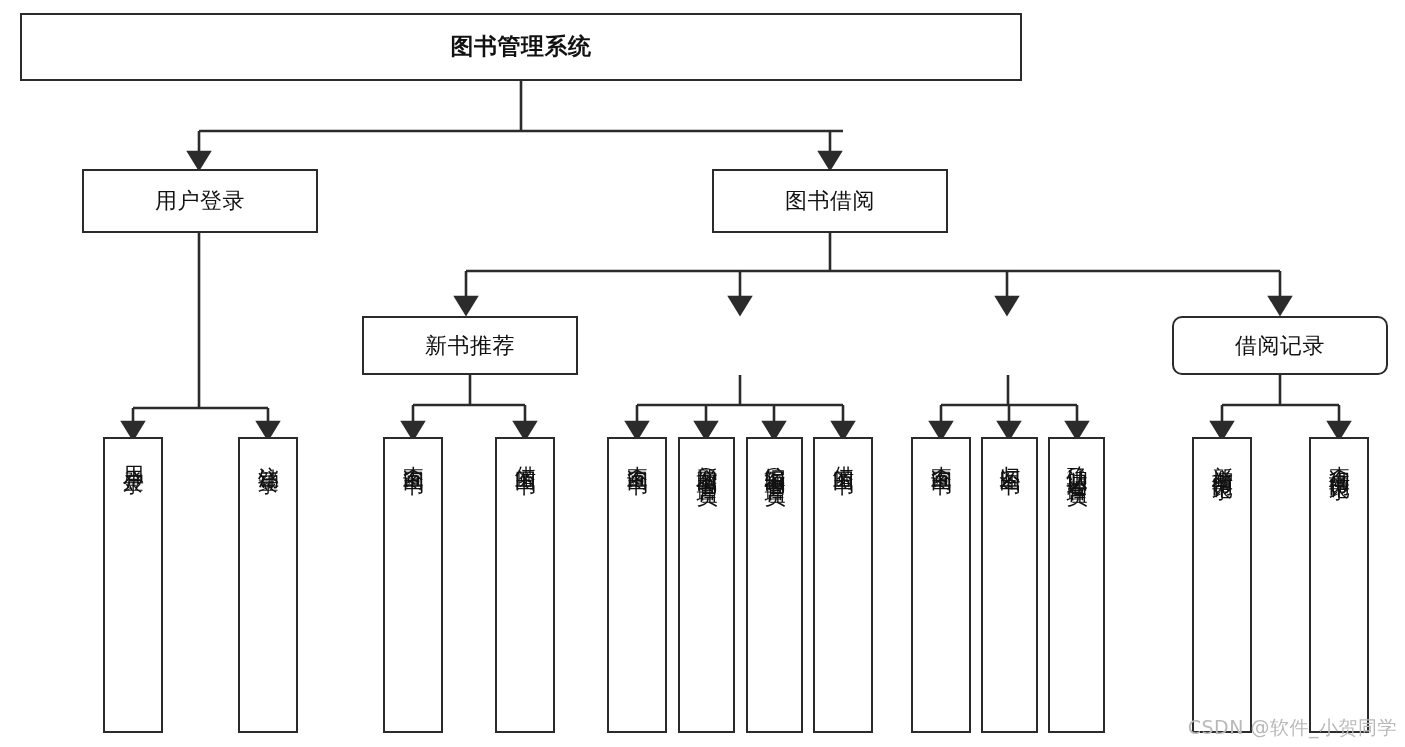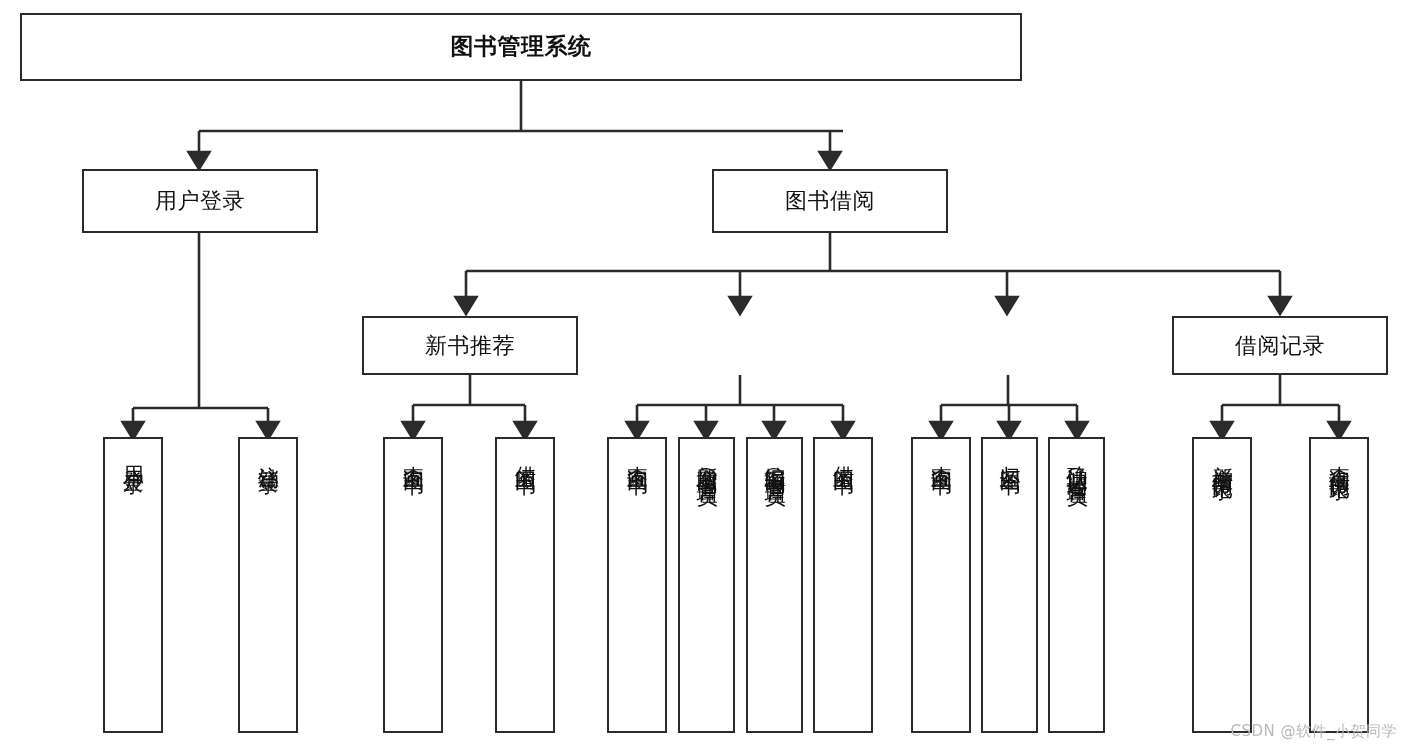--- a/index.html
+++ b/index.html
@@ -59,21 +59,21 @@
     text-orientation: upright;
     font-size: 21px;
     letter-spacing: 3px;
     line-height: 1;
     white-space: nowrap;
   }
   .watermark {
     position: absolute;
     right: 8px;
     bottom: 6px;
-    font-size: 15px;
+    font-size: 19px;
     color: #b9b9b9;
     letter-spacing: 0.5px;
     z-index: 5;
     white-space: nowrap;
   }
 </style>
 </head>
 <body>
 
 <div id="canvas">
@@ -139,21 +139,21 @@
   <div class="node horiz" style="left:712px; top:169px; width:236px; height:64px;">
     <span class="label">图书借阅</span>
   </div>
 
   <div class="node horiz" style="left:362px; top:316px; width:216px; height:59px;">
     <span class="label">新书推荐</span>
   </div>
 
 
 
-  <div class="node horiz" style="left:1172px; top:316px; width:216px; height:59px;">
+  <div class="node horiz" style="left:1172px; top:316px; width:216px; height:59px;border-radius:10px;">
     <span class="label">借阅记录</span>
   </div>
 
   <div class="node vert" style="left:103px; top:437px; width:60px; height:296px;">
     <span class="label">用户登录</span>
   </div>
 
   <div class="node vert" style="left:238px; top:437px; width:60px; height:296px;">
     <span class="label">注销登录</span>
   </div>

